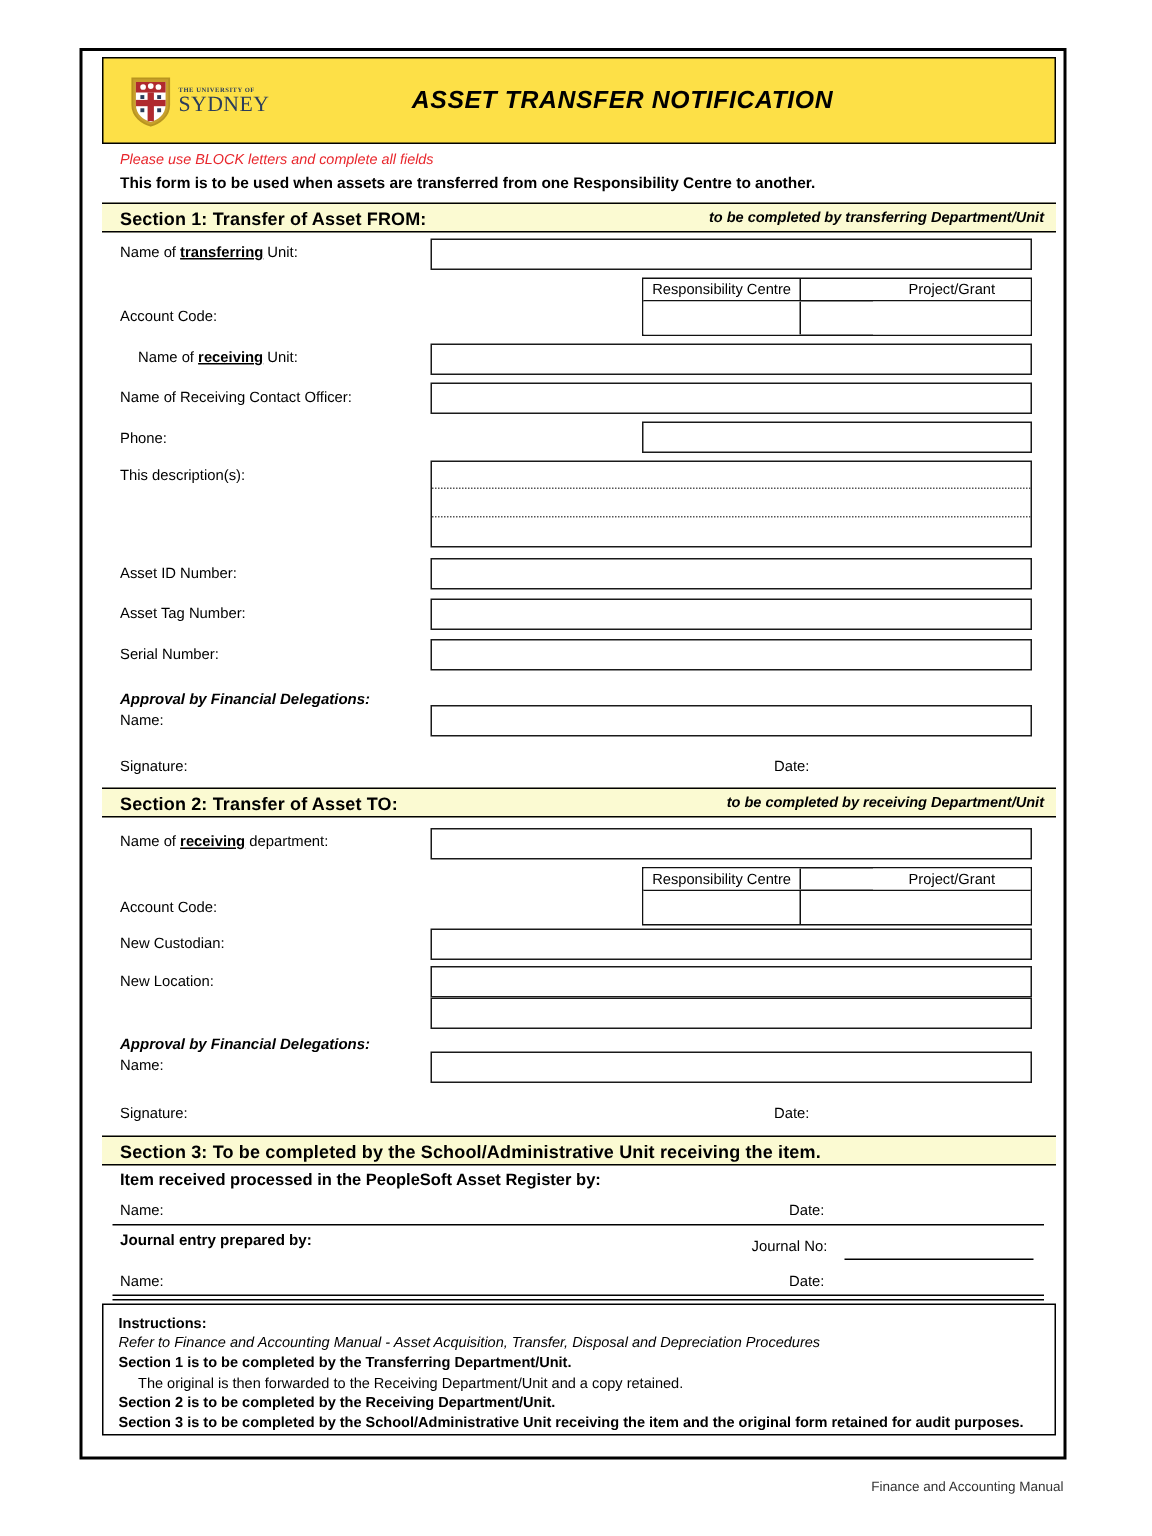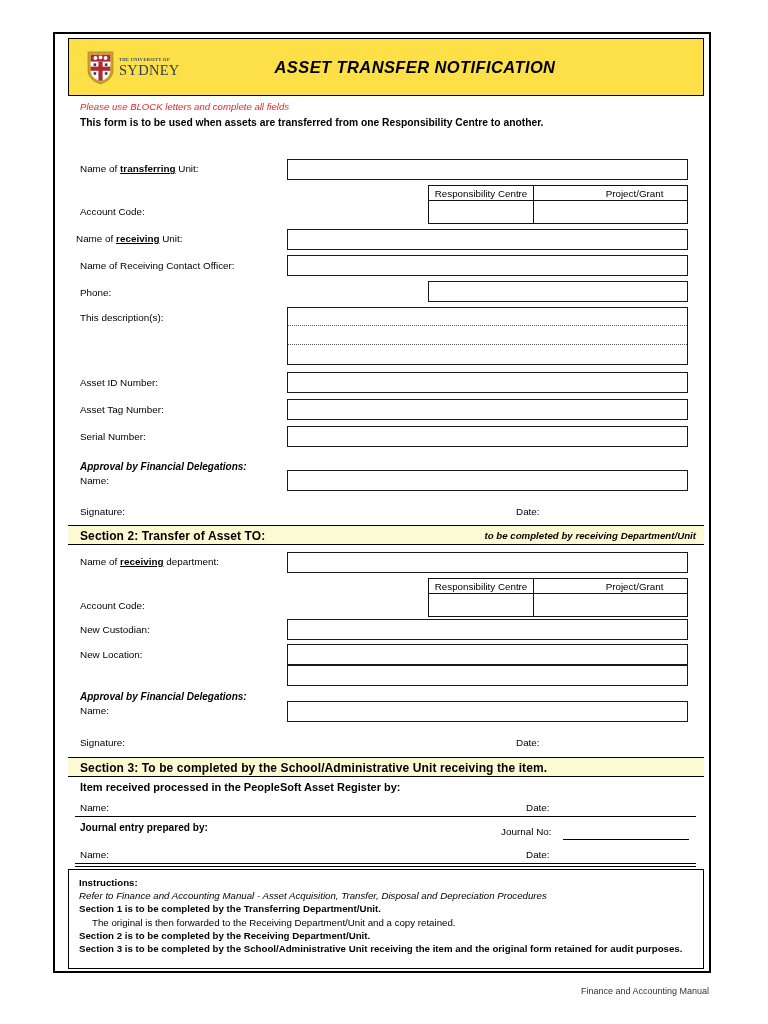--- a/index.html
+++ b/index.html
@@ -163,37 +163,41 @@
         <span class="l1">THE UNIVERSITY OF</span>
         <span class="l2">SYDNEY</span>
       </span>
     </div>
     <div class="doc-title">ASSET TRANSFER NOTIFICATION</div>
   </div>
 
   <div class="note-red">Please use BLOCK letters and complete all fields</div>
   <div class="note-bold">This form is to be used when assets are transferred from one Responsibility Centre to another.</div>
 
+  <div class="sec-bar" style="top:135px;">
+    <span class="sec-title">Section 1:  Transfer of Asset  FROM:</span>
+    <span class="sec-note">to be completed by transferring Department/Unit</span>
+  </div>
 
   <div class="lbl" style="left:80px; top:163px;"><span>Name of </span><b>transferring</b><span> Unit:</span></div>
   <div class="fld" style="left:287px; top:159px; width:401px; height:21px;"></div>
 
   <div class="acct-tbl" style="left:428px; top:185px; width:260px;">
     <div class="row head">
       <div class="cell first">Responsibility Centre</div>
       <div class="cell">Project/Grant</div>
     </div>
     <div class="row body">
       <div class="cell first"></div>
       <div class="cell"></div>
     </div>
   </div>
   <div class="lbl" style="left:80px; top:206px;">Account Code:</div>
 
-  <div class="lbl" style="left:76px; top:233px;"><span>Name of </span><b>receiving</b><span> Unit:</span></div>
+  <div class="lbl" style="left:92px; top:233px;"><span>Name of </span><b>receiving</b><span> Unit:</span></div>
   <div class="fld" style="left:287px; top:229px; width:401px; height:21px;"></div>
 
   <div class="lbl" style="left:80px; top:260px;">Name of Receiving Contact Officer:</div>
   <div class="fld" style="left:287px; top:255px; width:401px; height:21px;"></div>
 
   <div class="lbl" style="left:80px; top:287px;">Phone:</div>
   <div class="fld" style="left:428px; top:281px; width:260px; height:21px;"></div>
 
   <div class="lbl" style="left:80px; top:312px;">This description(s):</div>
   <div class="desc-box" style="left:287px; top:307px; width:401px; height:58px;">
@@ -264,21 +268,21 @@
 
   <div class="lbl" style="left:80px; top:822px; font-weight:bold; font-size:10.1px;">Journal entry prepared by:</div>
   <div class="lbl" style="left:501px; top:826px;">Journal No:</div>
   <div class="underline-short" style="left:563px; top:839px; width:126px;"></div>
 
   <div class="lbl" style="left:80px; top:849px;">Name:</div>
   <div class="lbl" style="left:526px; top:849px;">Date:</div>
   <div class="rule" style="left:75px; top:863px; width:621px;"></div>
   <div class="rule thin" style="left:75px; top:866px; width:621px;"></div>
 
-  <div class="instr-box" style="top:869px; height:100px;">
+  <div class="instr-box" style="top:869px; height:88px;">
     <div class="h">Instructions:</div>
     <div class="it">Refer to Finance and Accounting Manual - Asset Acquisition, Transfer, Disposal and Depreciation Procedures</div>
     <div class="h">Section 1 is to be completed by the Transferring Department/Unit.</div>
     <div class="ind">The original is then forwarded to the Receiving Department/Unit and a copy retained.</div>
     <div class="h">Section 2 is to be completed by the Receiving Department/Unit.</div>
     <div class="h">Section 3 is to be completed by the School/Administrative Unit receiving the item and the original form retained for audit purposes.</div>
   </div>
 
   <div class="footer-note">Finance and Accounting Manual</div>
 

